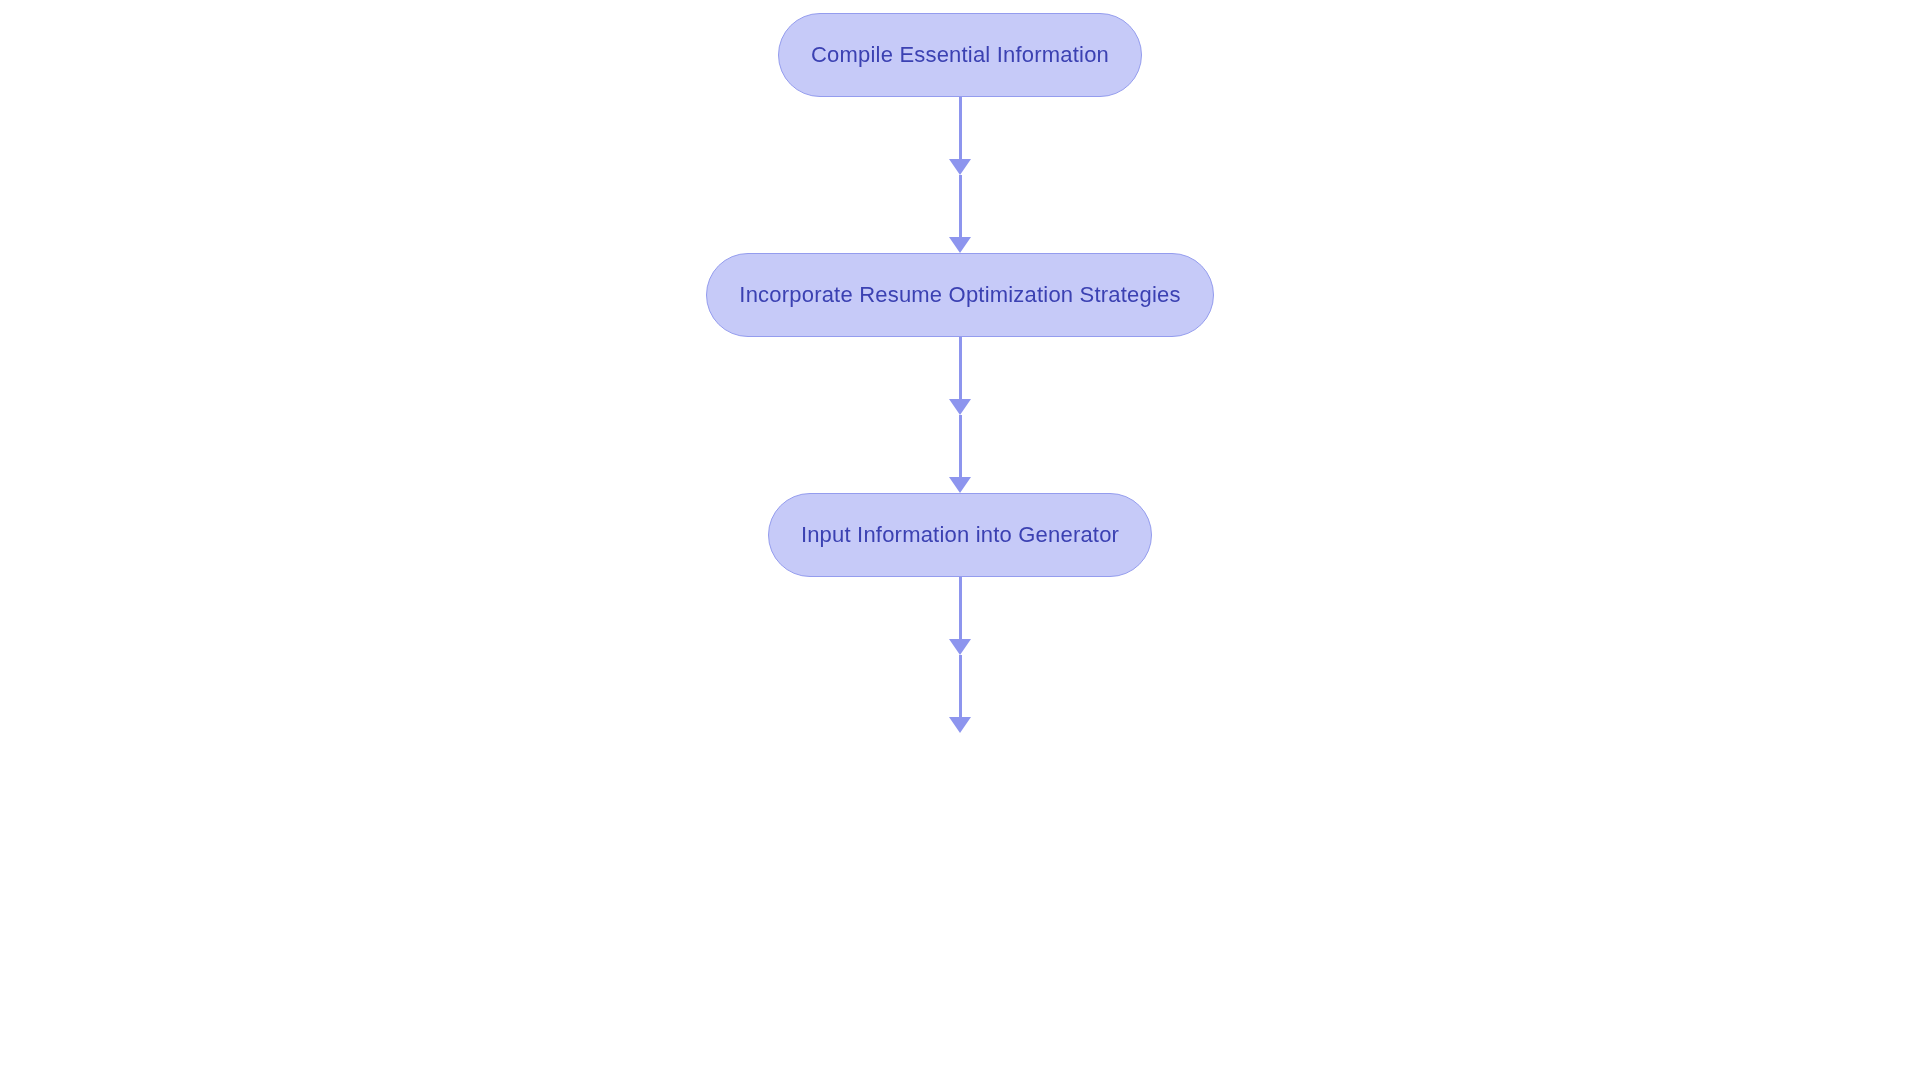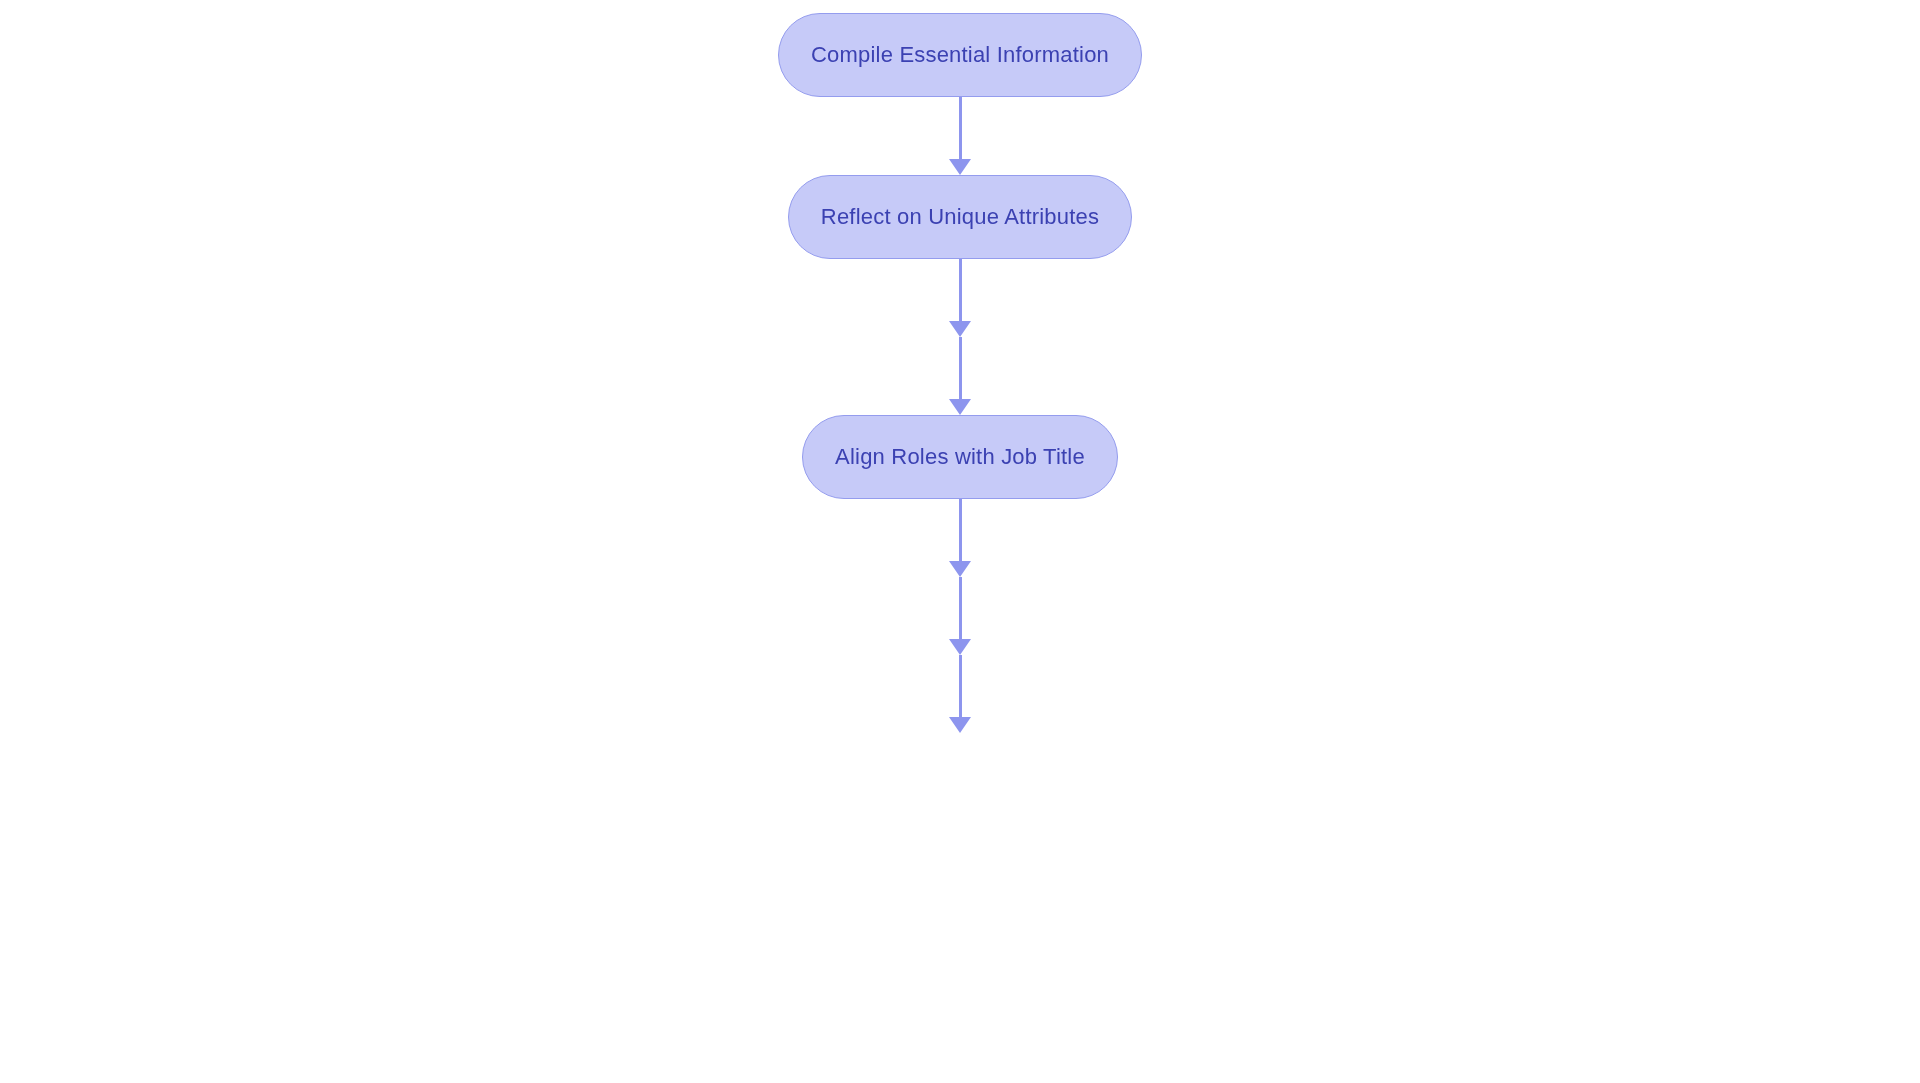--- a/index.html
+++ b/index.html
@@ -64,37 +64,37 @@
 
 <div class="canvas">
   <div class="flow">
       <div class="node">
         <span>Compile Essential Information</span>
       </div>
       <div class="connector">
         <div class="shaft"></div>
         <div class="head"></div>
       </div>
+      <div class="connector">
+        <div class="shaft"></div>
+        <div class="head"></div>
+      </div>
       <div class="node">
-        <span>Reflect on Unique Attributes</span>
+        <span>Incorporate Resume Optimization Strategies</span>
       </div>
       <div class="connector">
         <div class="shaft"></div>
         <div class="head"></div>
       </div>
       <div class="connector">
         <div class="shaft"></div>
         <div class="head"></div>
       </div>
       <div class="node">
-        <span>Align Roles with Job Title</span>
-      </div>
-      <div class="connector">
-        <div class="shaft"></div>
-        <div class="head"></div>
+        <span>Input Information into Generator</span>
       </div>
       <div class="connector">
         <div class="shaft"></div>
         <div class="head"></div>
       </div>
       <div class="connector">
         <div class="shaft"></div>
         <div class="head"></div>
       </div>
     </div>

